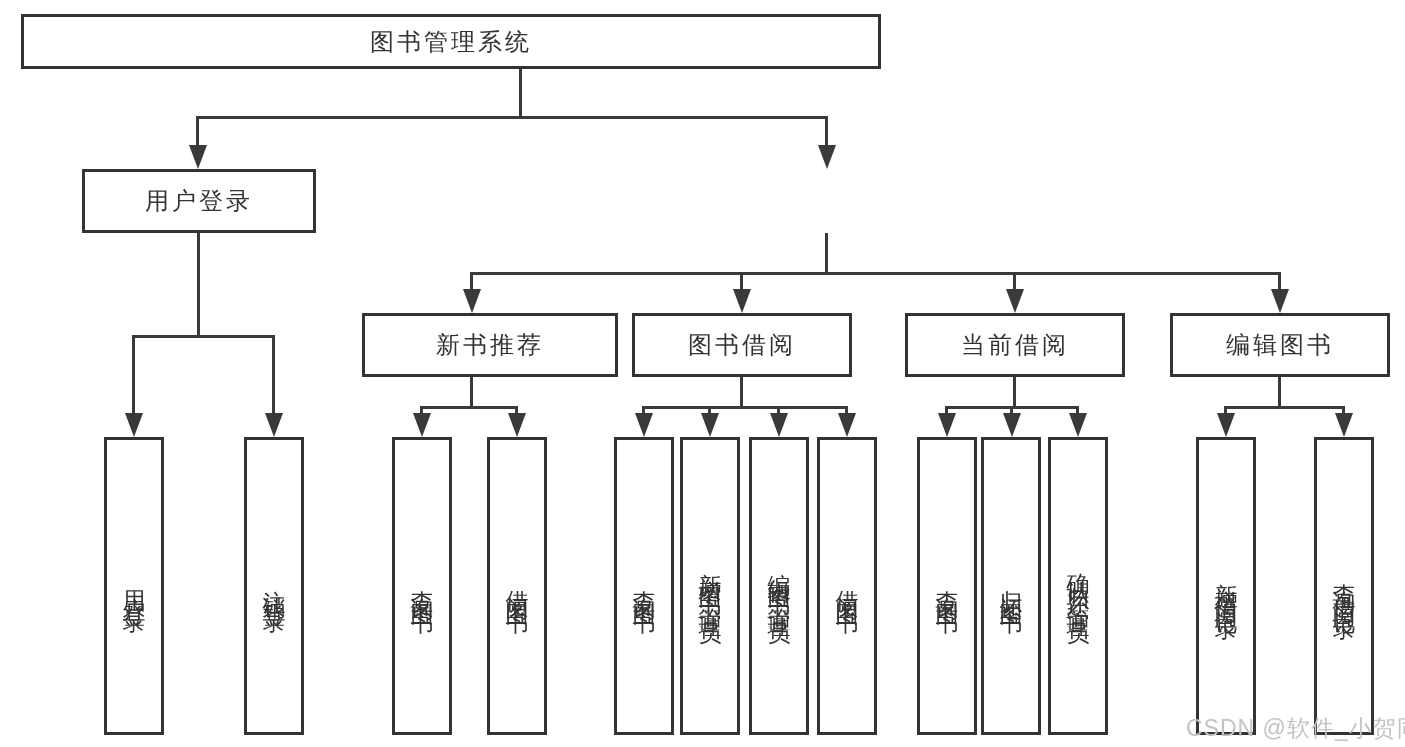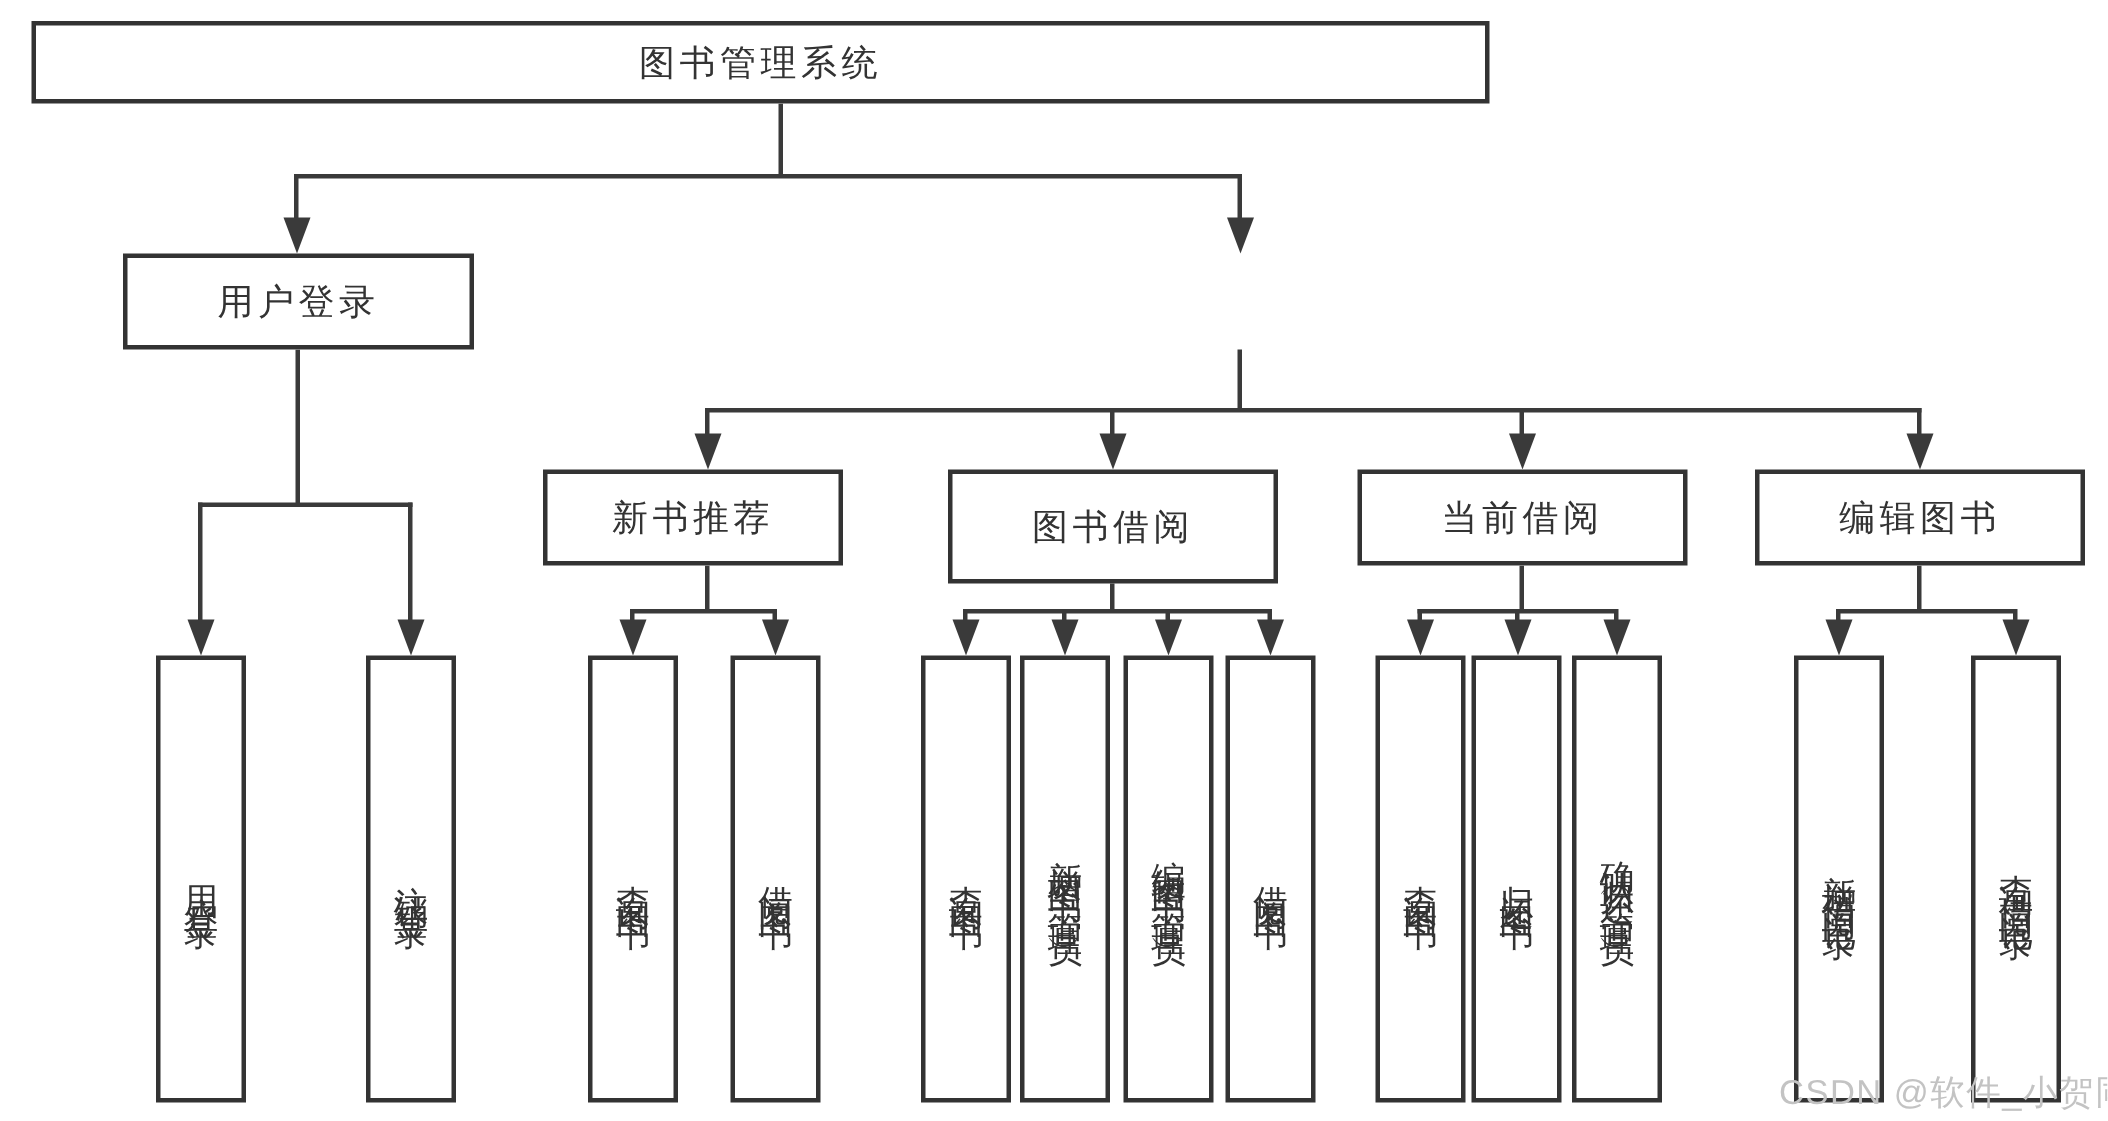--- a/index.html
+++ b/index.html
@@ -51,34 +51,34 @@
     color:#c3c3c3;
     z-index:5;
     white-space:nowrap;
   }
 </style>
 </head>
 <body>
 
 <div id="canvas">
 
-  <div class="hbox" style="left:21px;top:14px;width:972px;height:55px;">
+  <div class="hbox" style="left:21px;top:14px;width:860px;height:55px;">
     <span>图书管理系统</span>
   </div>
 
   <div class="hbox" style="left:82px;top:169px;width:234px;height:64px;">
     <span>用户登录</span>
   </div>
 
 
-  <div class="hbox" style="left:362px;top:313px;width:200px;height:64px;">
+  <div class="hbox" style="left:362px;top:313px;width:256px;height:64px;">
     <span>新书推荐</span>
   </div>
 
-  <div class="hbox" style="left:632px;top:313px;width:220px;height:76px;">
+  <div class="hbox" style="left:632px;top:313px;width:220px;height:64px;">
     <span>图书借阅</span>
   </div>
 
   <div class="hbox" style="left:905px;top:313px;width:220px;height:64px;">
     <span>当前借阅</span>
   </div>
 
   <div class="hbox" style="left:1170px;top:313px;width:220px;height:64px;">
     <span>编辑图书</span>
   </div>

